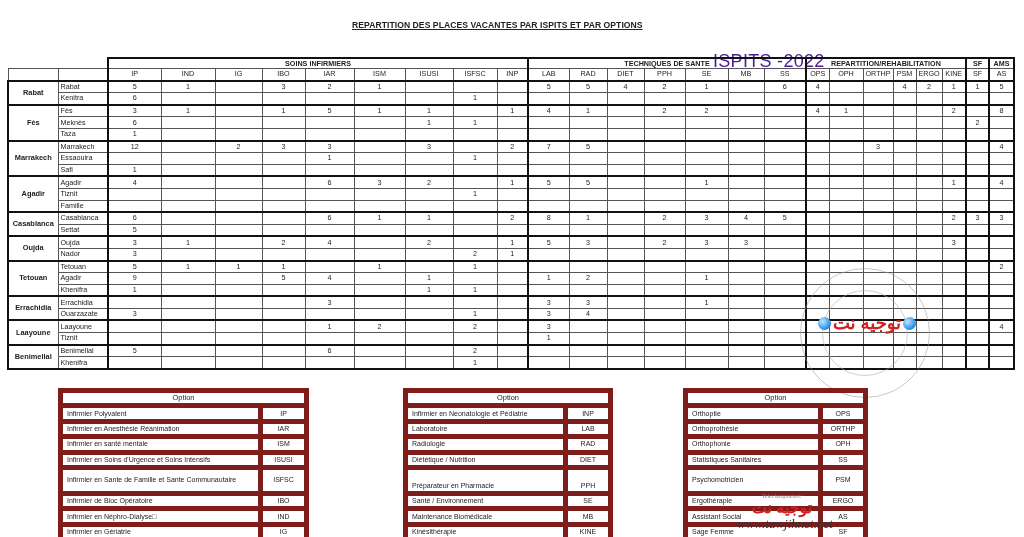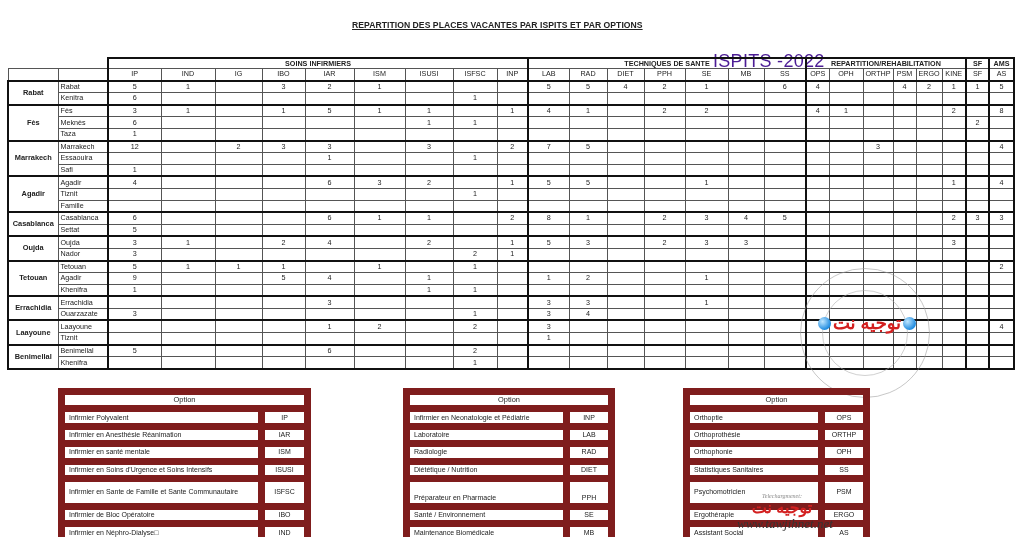--- a/index.html
+++ b/index.html
@@ -11,21 +11,21 @@
   table.main td.ville { text-align:left; padding-left:2px; }
   table.main td.region { font-weight:bold; font-size:7.4px; }
   table.main td.blank-top { border:none; }
   table.main .gh td { font-weight:bold; height:9px; line-height:9px; border-top:2px solid #111; }
   table.main .lb { border-left:2px solid #111 !important; }
   table.main .rb { border-right:2px solid #111 !important; }
   table.main tr.gs td { border-top:2px solid #111; }
   table.main tr.last td { border-bottom:2px solid #111; }
   table.main td.region { border-left:2px solid #111; border-top:2px solid #111; border-bottom:2px solid #111; }
   .legend { position:absolute; border-collapse:collapse; font-size:7px; table-layout:fixed; }
-  .legend td { border:7px solid #7f1d1d; padding:0 4px; height:10.4px; line-height:10px; white-space:nowrap; }
+  .legend td { border:5px solid #7f1d1d; padding:0 4px; height:10.4px; line-height:10px; white-space:nowrap; }
   .legend td.code { text-align:center; }
   .legend td.head { text-align:center; font-weight:normal; font-size:7.4px; }
   .legend tr.tall td { height:21px; }
   .legend tr.tallb td.lbl { vertical-align:bottom; }
   .legend tr.tallb td { height:21px; vertical-align:bottom; }
   .legend { border:1.5px solid #333; }
   .stamp { position:absolute; left:800px; top:268px; width:128px; height:128px; border-radius:50%; border:1px solid #999; opacity:0.55; }
   .stamp-inner { position:absolute; left:822px; top:290px; width:84px; height:84px; border-radius:50%; border:1px solid #aaa; opacity:0.55; }
   .stamp-logo { position:absolute; left:802px; top:312px; width:130px; height:22px; display:flex; align-items:center; justify-content:center; font-size:18px; font-weight:bold; color:#d32020; }
   .bubble { display:inline-block; width:13px; height:13px; border-radius:50%; background:radial-gradient(circle at 35% 35%, #bfe6ff, #1e8be0 70%); margin:0 2px; }

